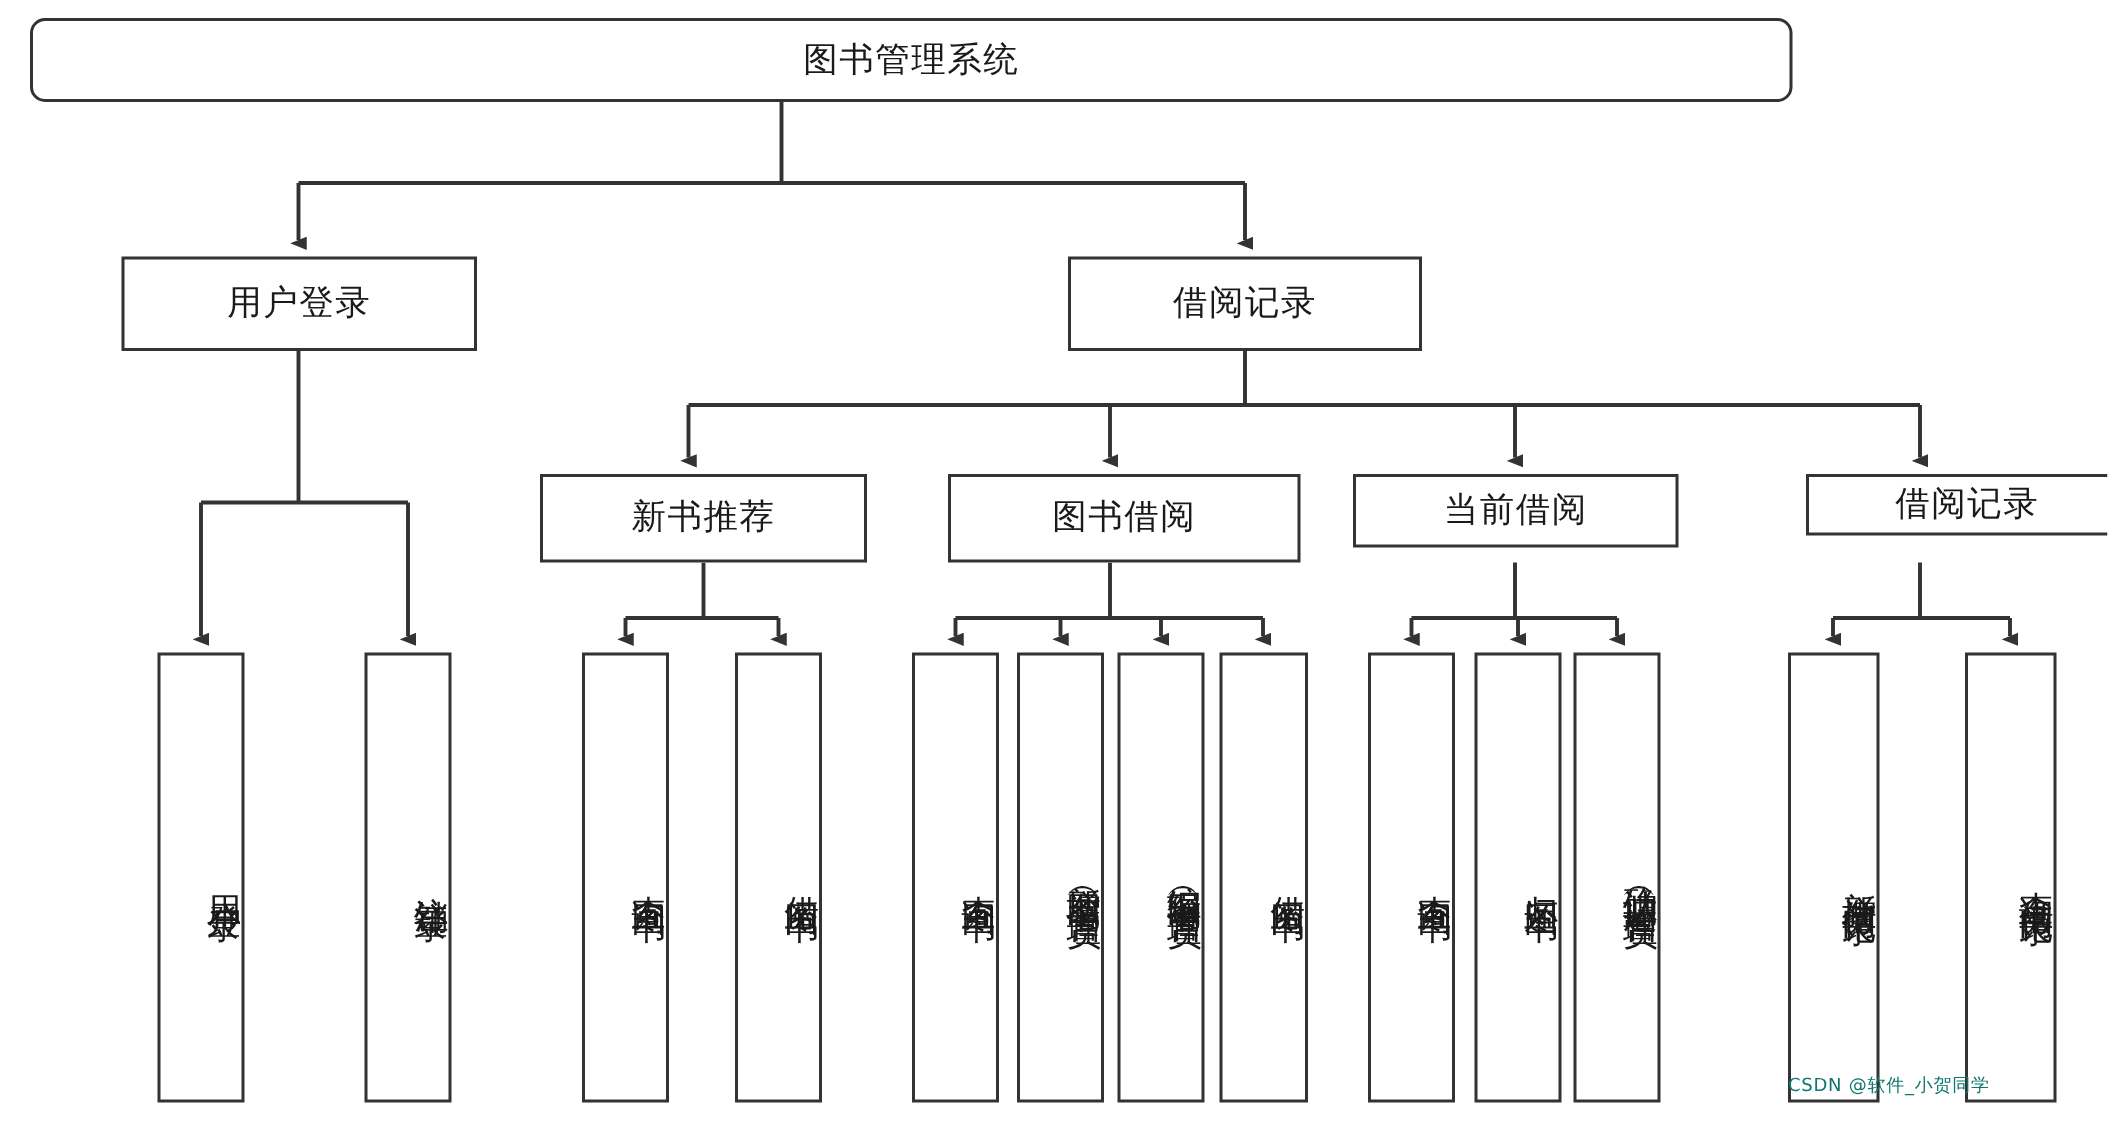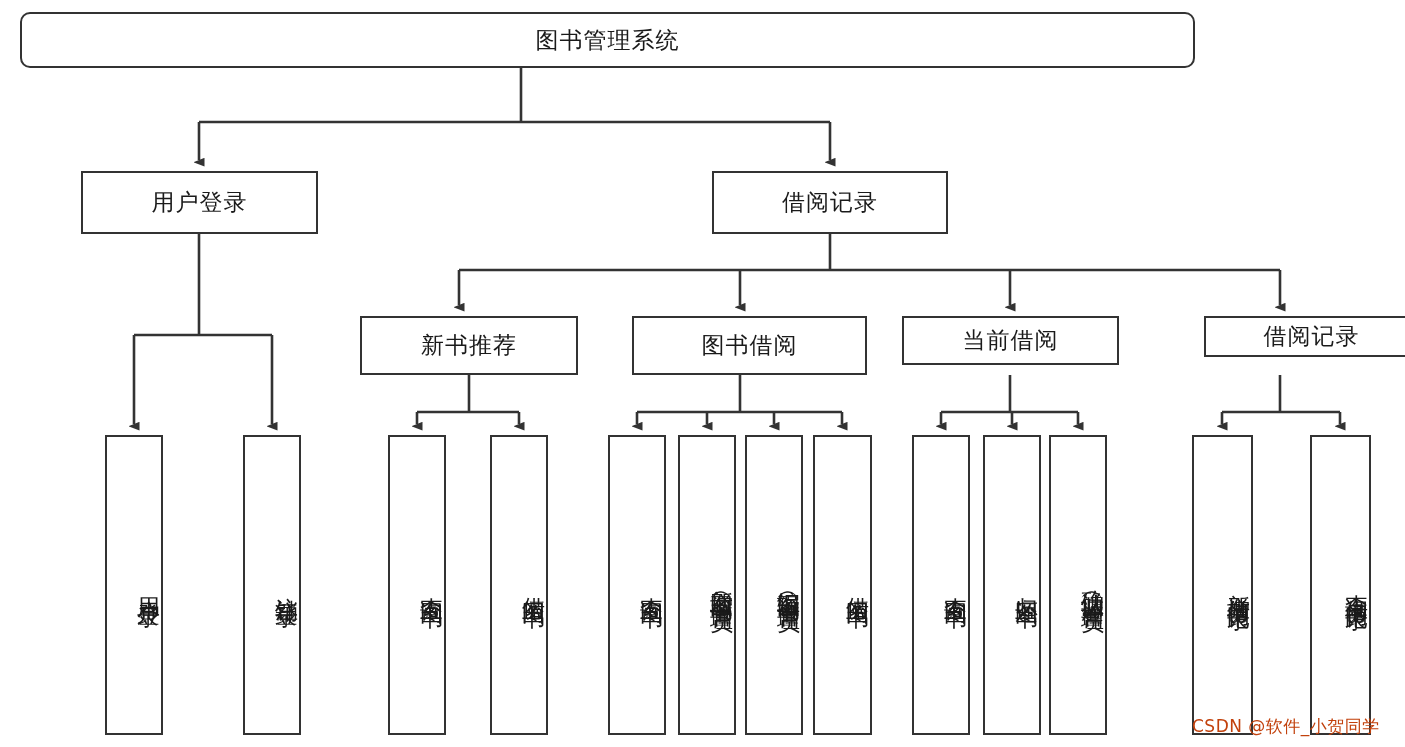--- a/index.html
+++ b/index.html
@@ -54,22 +54,22 @@
   .node.vertical .vlabel {
     writing-mode: vertical-rl;
     text-orientation: upright;
     display: block;
     white-space: nowrap;
   }
   #watermark {
     position: absolute;
     left: 1192px;
     top: 715px;
-    font-size: 17px;
-    color: #c2410c;
+    font-size: 12px;
+    color: #0f766e;
     white-space: nowrap;
     letter-spacing: 0.5px;
   }
 </style>
 </head>
 <body>
 
 <div id="diagram-root">
 
   <svg id="edge-layer" viewBox="0 0 1405 747" width="1405" height="747" xmlns="http://www.w3.org/2000/svg">

